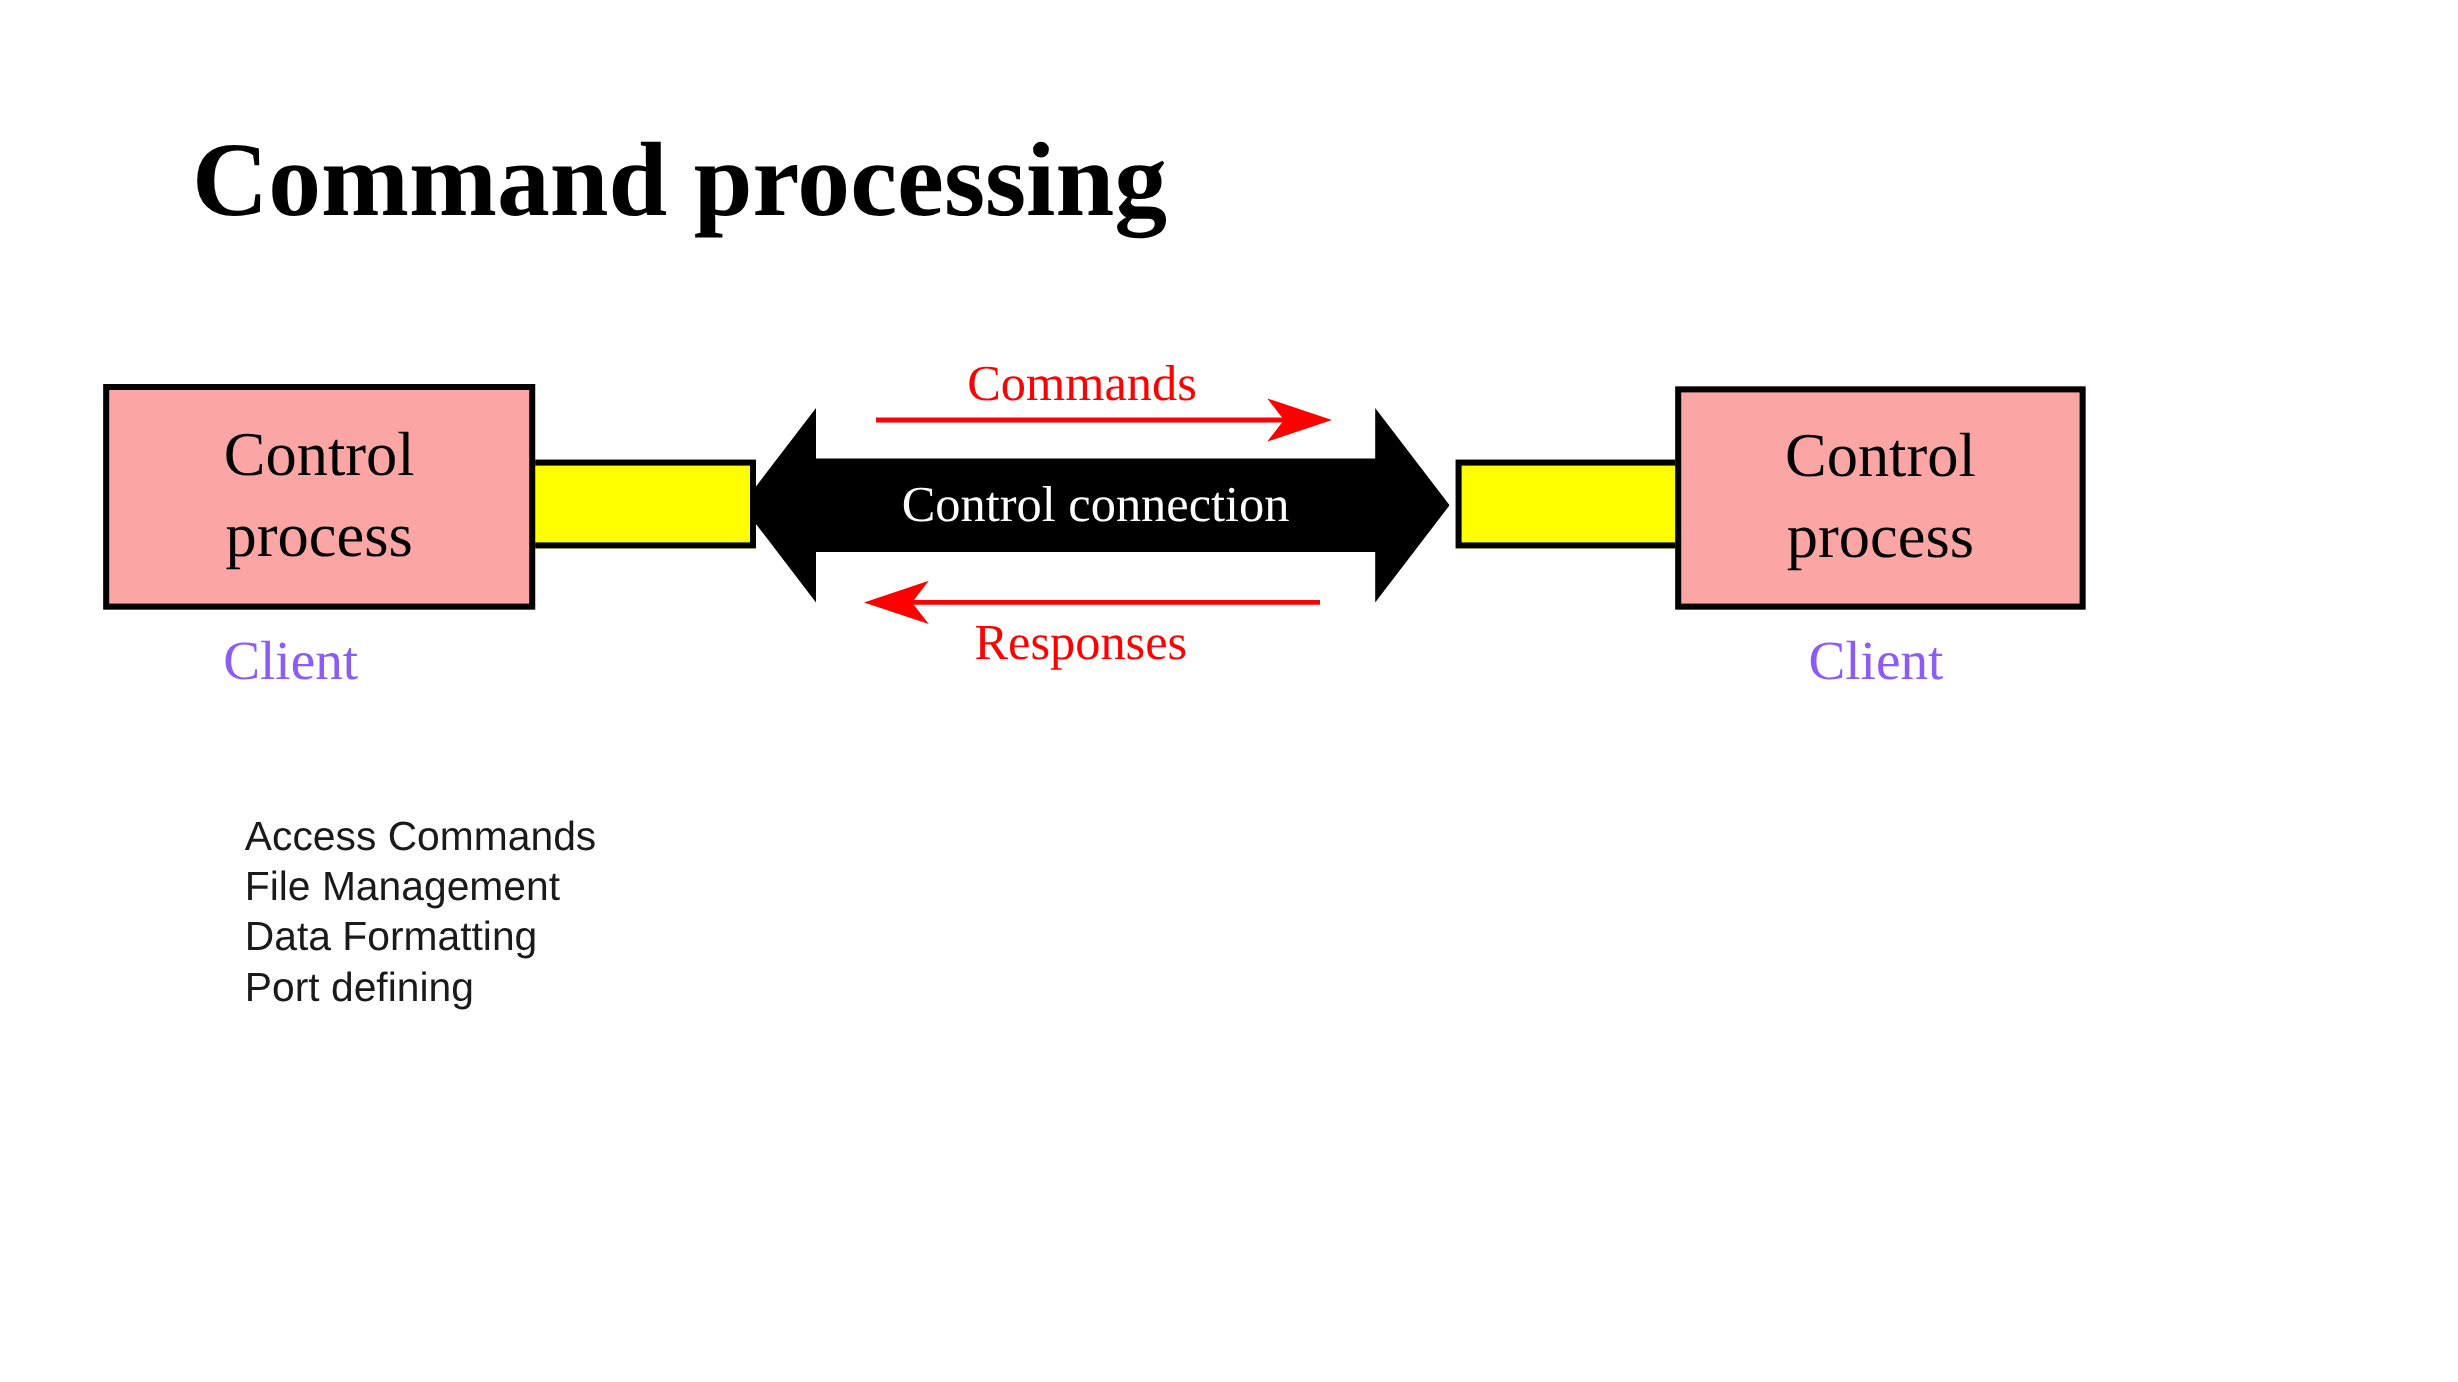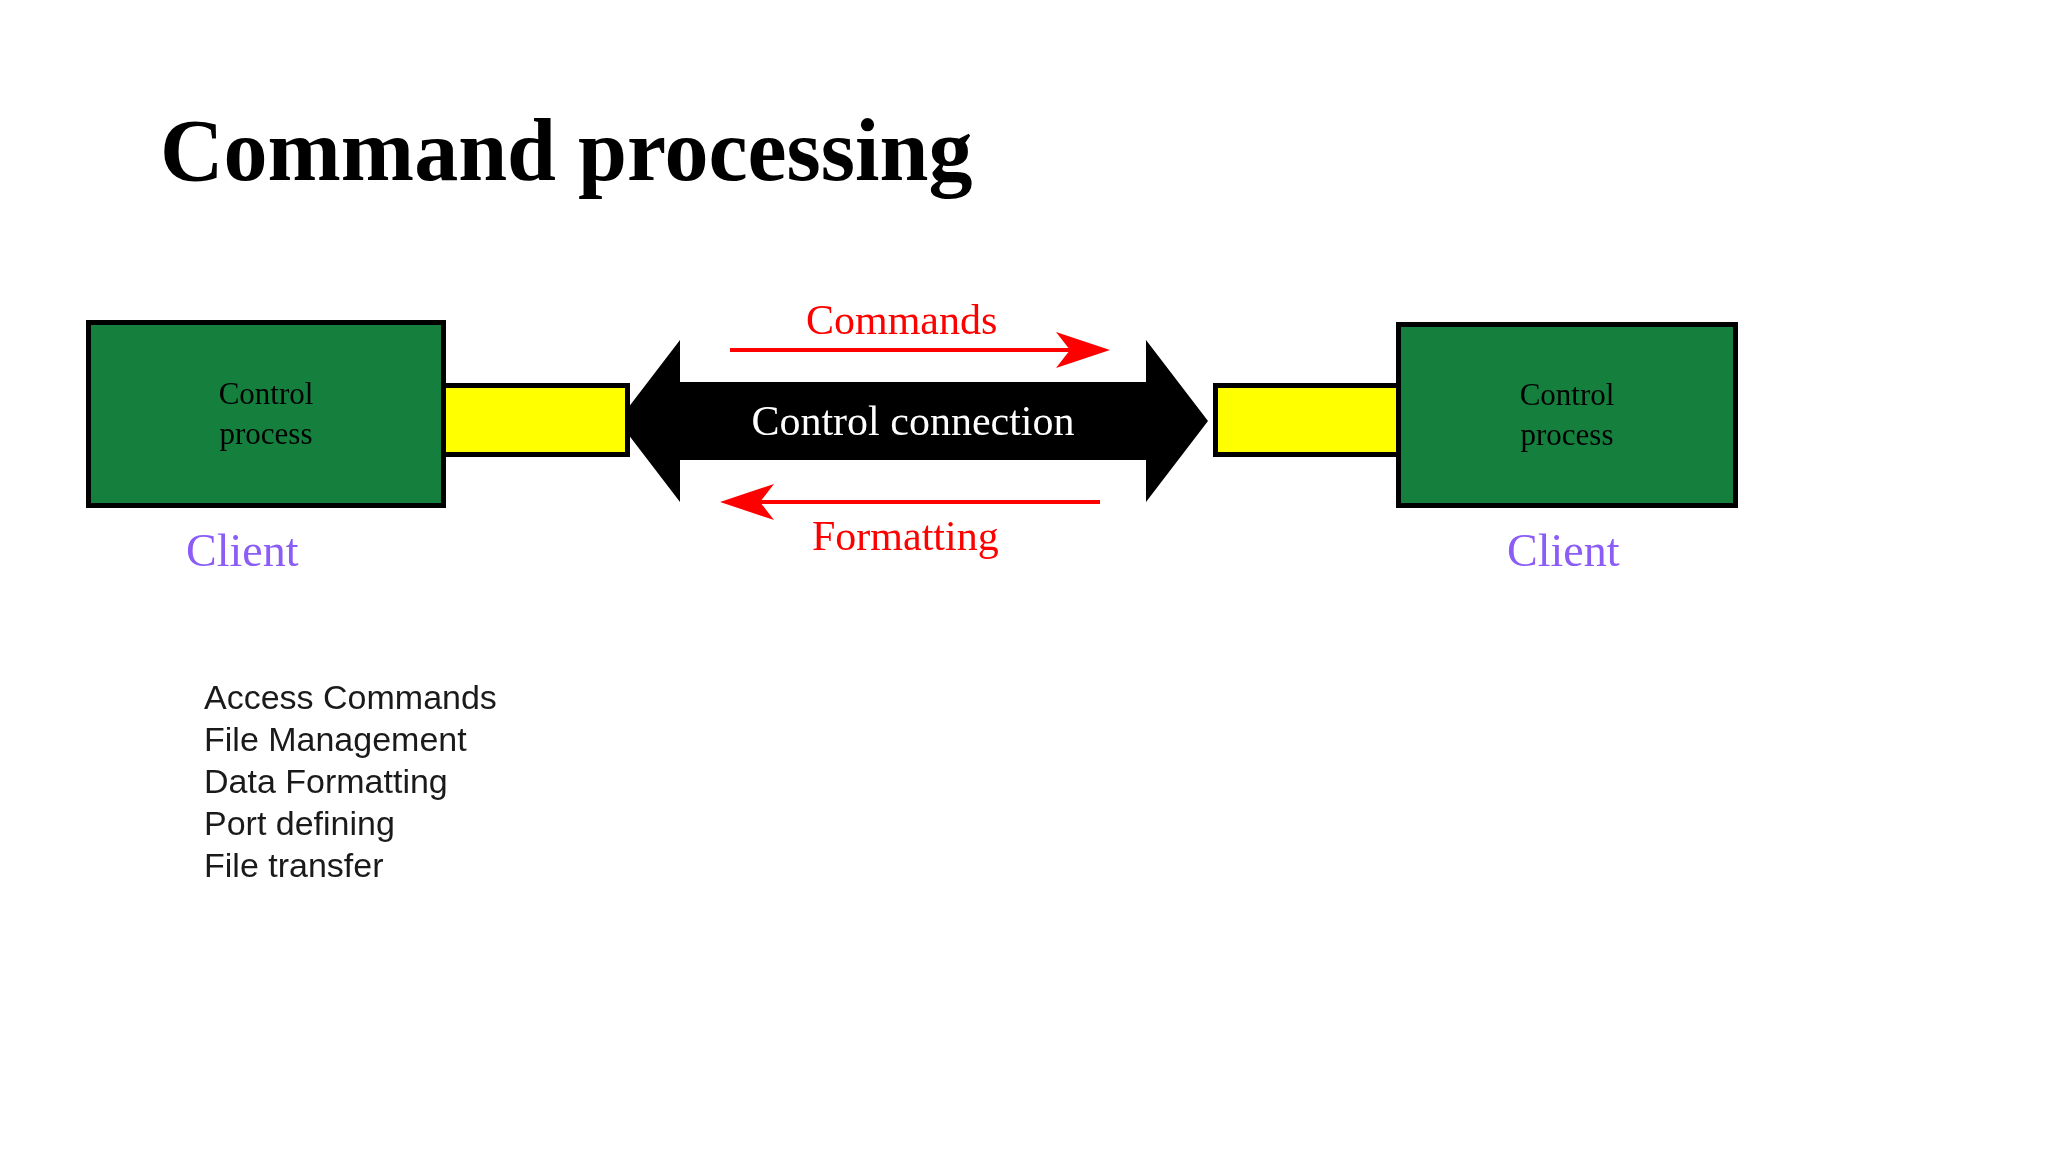--- a/index.html
+++ b/index.html
@@ -34,29 +34,29 @@
     position: absolute;
     left: 0;
     top: 0;
     width: 2048px;
     height: 1152px;
   }
 
   
   .process-box {
     position: absolute;
-    background: #15803d;
+    background: #fca5a5;
     border: 5px solid #000000;
     box-sizing: border-box;
     display: flex;
     flex-direction: column;
     align-items: center;
     justify-content: center;
     font-family: "Liberation Serif", "DejaVu Serif", serif;
-    font-size: 31px;
+    font-size: 52px;
     color: #000000;
     line-height: 1.28;
     z-index: 4;
   }
   #client-process-box { left: 86px;  top: 320px; width: 360px; height: 188px; }
   #server-process-box { left: 1396px; top: 322px; width: 342px; height: 186px; }
 
   
   .connector-stub {
     position: absolute;
@@ -169,31 +169,30 @@
   <div id="commands-label" class="flow-label">Commands</div>
   <svg id="commands-arrow-svg" class="flow-arrow-svg" viewBox="0 0 380 40">
     <line x1="0" y1="20" x2="340" y2="20" stroke="#FF0000" stroke-width="4"></line>
     <polygon fill="#FF0000" points="380,20 326,2 340,20 326,38"></polygon>
   </svg>
 
   <svg id="responses-arrow-svg" class="flow-arrow-svg" viewBox="0 0 380 40">
     <line x1="40" y1="20" x2="380" y2="20" stroke="#FF0000" stroke-width="4"></line>
     <polygon fill="#FF0000" points="0,20 54,2 40,20 54,38"></polygon>
   </svg>
-  <div id="responses-label" class="flow-label">Formatting</div>
+  <div id="responses-label" class="flow-label">Responses</div>
 
   <div id="server-connector-stub" class="connector-stub"></div>
 
   <div id="server-process-box" class="process-box">
     <span>Control</span>
     <span>process</span>
   </div>
 
   <div id="server-caption" class="endpoint-caption">Client</div>
 </div>
 
 <ul id="command-list">
   <li>Access Commands</li>
   <li>File Management</li>
   <li>Data Formatting</li>
   <li>Port defining</li>
-  <li>File transfer</li>
 </ul>
 
 </body></html>

